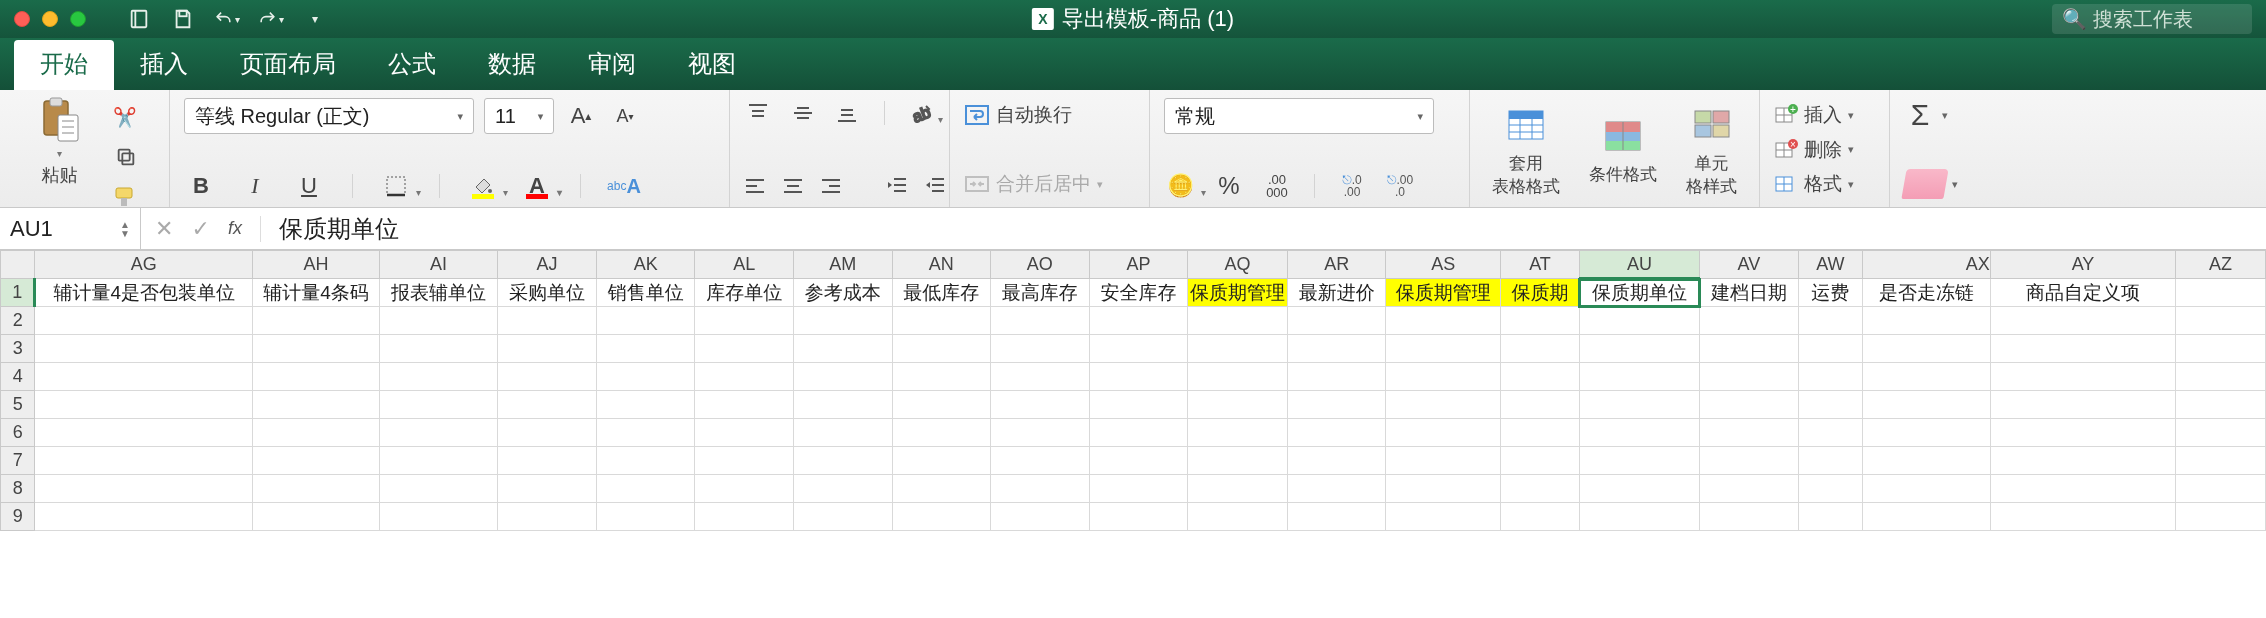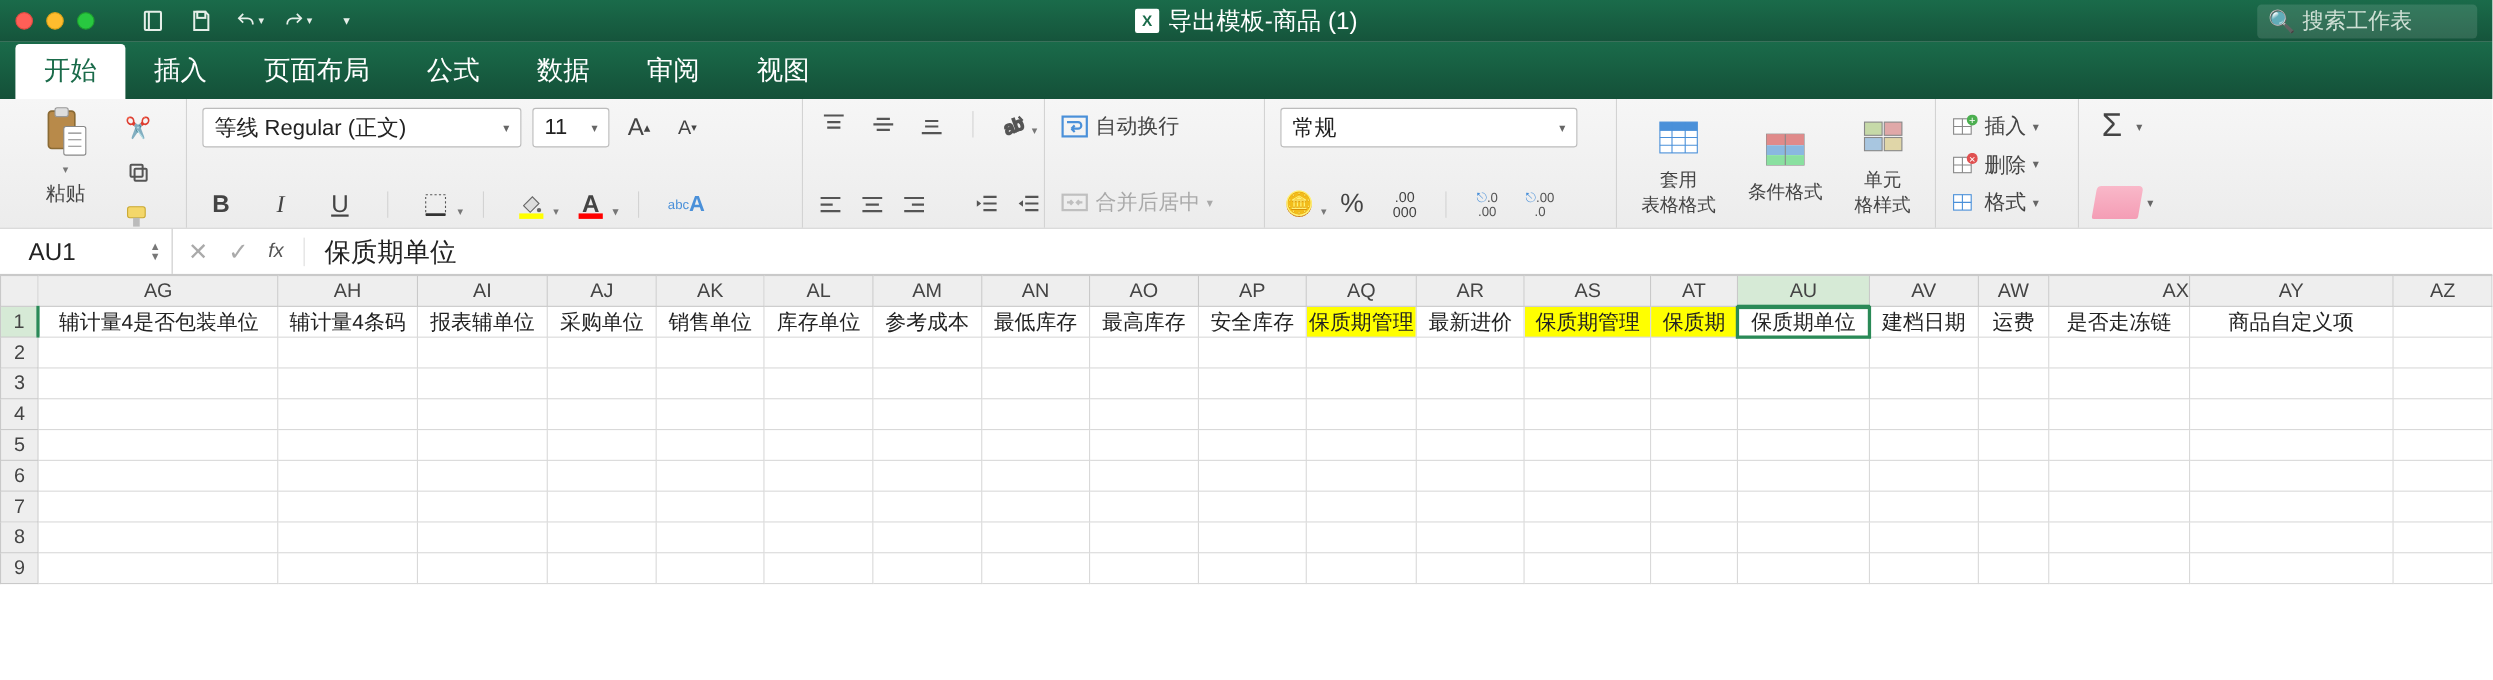--- a/index.html
+++ b/index.html
@@ -44,21 +44,21 @@
   .minirow { display:flex; align-items:center; gap:6px; height:34px; }
   .minirow .txt { font-size:19px; color:#444; }
   .greyed { color:#a9a9a9 !important; }
   .greyed svg { opacity:0.45;}
   .numfmt { height:36px; background:#fff; border:1px solid #bcbcbc; border-radius:3px; display:flex; align-items:center; padding:0 10px; gap:6px; font-size:20px; width:270px; justify-content:space-between;}
   .sigma { width:32px; font-size:30px; color:#444; display:flex; align-items:center; justify-content:center;}
   .eraser { width:42px; height:30px; background:linear-gradient(#f9b8c9,#f49db5); border-radius:4px 4px 2px 2px; transform:skewX(-10deg);}
   
   
   .namebar { height:42px; border-bottom:1px solid #c9c9c9; display:flex; align-items:center; background:#fff;}
-  .namebox { width:141px; height:100%; border-right:1px solid #c9c9c9; display:flex; align-items:center; padding:0 10px; font-size:22px;margin-left:16px;}
+  .namebox { width:141px; height:100%; border-right:1px solid #c9c9c9; display:flex; align-items:center; padding:0 10px; font-size:22px;}
   .namebox .spin { margin-left:auto; display:flex; flex-direction:column; font-size:10px; color:#777; line-height:9px;}
   .fneditor { display:flex; align-items:center; gap:18px; padding:0 14px; flex:1;}
   .fx { font-style:italic; font-size:18px; color:#555;}
   .fnval { font-size:24px; }
 
   
   .gridwrap { position:relative; }
   table.sheet { border-collapse:collapse; table-layout:fixed;}
   table.sheet th, table.sheet td { border:1px solid #d9d9d9; height:28px; font-size:19px; text-align:center; font-weight:normal; color:#222; overflow:hidden; white-space:nowrap;}
   table.sheet thead th { background:#eee; border-color:#c9c9c9; color:#444; font-size:18px;}

